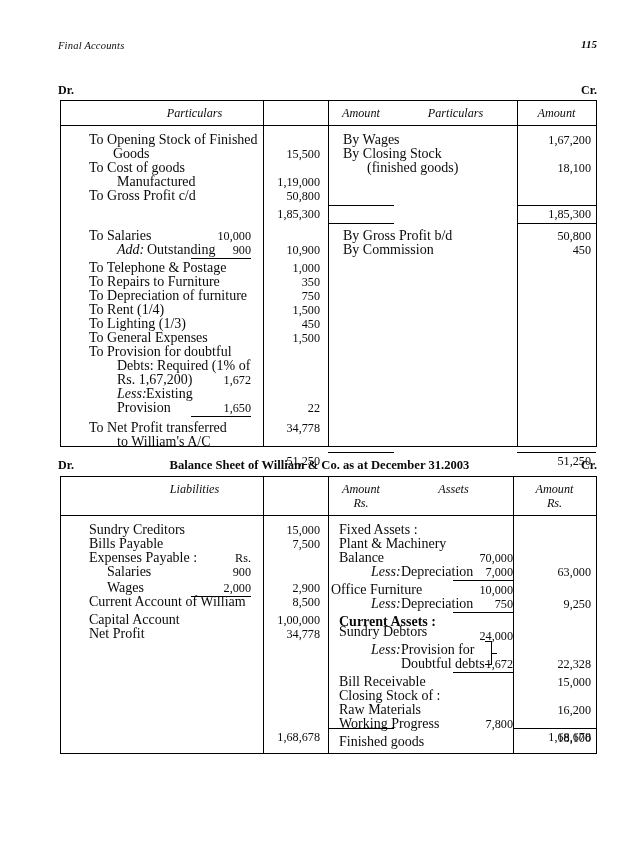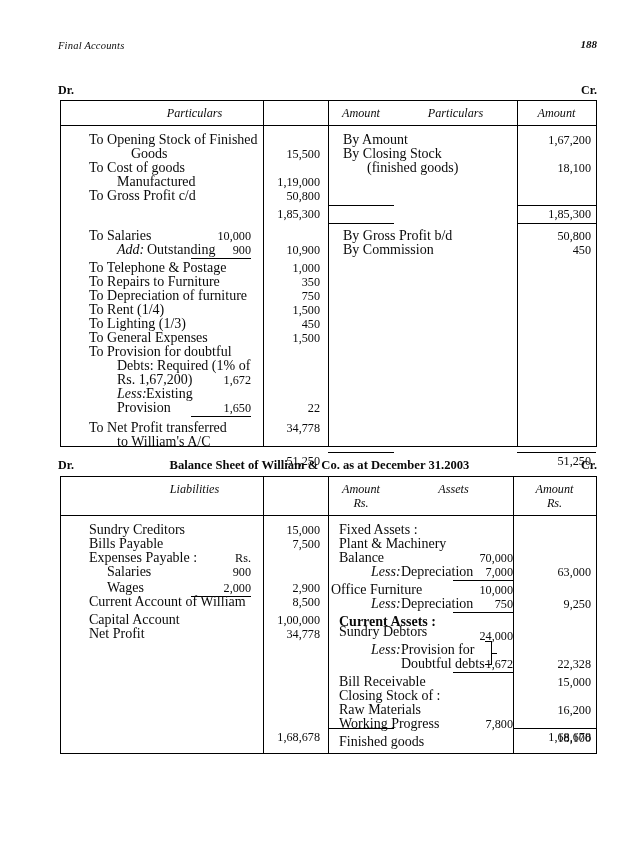--- a/index.html
+++ b/index.html
@@ -143,39 +143,39 @@
     width: 5px;
     border-top: 1.1px solid #000;
   }
 </style>
 </head>
 <body>
 
 <div class="page">
 
   <div class="runhead">Final Accounts</div>
-  <div class="folio">188</div>
+  <div class="folio">115</div>
 
   <div class="drcr dr1">Dr.</div>
   <div class="drcr cr1">Cr.</div>
 
   <div class="ledger" id="tbl-trading">
 
     <div class="vrule" style="left:202px;"></div>
     <div class="vrule" style="left:267px;"></div>
     <div class="vrule" style="left:456px;"></div>
 
     <div class="colhead" style="left:0px; width:267px; top:5px;">Particulars</div>
     <div class="colhead" style="left:267px; width:66px; top:5px;">Amount</div>
     <div class="colhead" style="left:333px; width:123px; top:5px;">Particulars</div>
     <div class="colhead" style="left:456px; width:79px; top:5px;">Amount</div>
     <div class="hrule-head" style="top:24px;"></div>
 
     <div class="cell" style="left:28px; top:32px;">To Opening Stock of Finished</div>
-    <div class="cell" style="left:70px; top:46px;">Goods</div>
+    <div class="cell" style="left:52px; top:46px;">Goods</div>
     <div class="num" style="left:187px; width:72px; top:46px;">15,500</div>
 
     <div class="cell" style="left:28px; top:60px;">To Cost of goods</div>
     <div class="cell" style="left:56px; top:74px;">Manufactured</div>
     <div class="num" style="left:187px; width:72px; top:74px;">1,19,000</div>
 
     <div class="cell" style="left:28px; top:88px;">To Gross Profit c/d</div>
     <div class="num" style="left:187px; width:72px; top:88px;">50,800</div>
 
     <div class="seg" style="left:267px; width:66px; top:104px;"></div>
@@ -223,21 +223,21 @@
     <div class="seg" style="left:130px; width:60px; top:315px;"></div>
     <div class="num" style="left:187px; width:72px; top:300px;">22</div>
 
     <div class="cell" style="left:28px; top:320px;">To Net Profit transferred</div>
     <div class="num" style="left:187px; width:72px; top:320px;">34,778</div>
     <div class="cell" style="left:56px; top:334px;">to William's A/C</div>
 
     <div class="seg" style="left:267px; width:66px; top:351px;"></div>
     <div class="num" style="left:187px; width:72px; top:353px;">51,250</div>
 
-    <div class="cell" style="left:282px; top:32px;">By Amount</div>
+    <div class="cell" style="left:282px; top:32px;">By Wages</div>
     <div class="num" style="left:460px; width:70px; top:32px;">1,67,200</div>
 
     <div class="cell" style="left:282px; top:46px;">By Closing Stock</div>
     <div class="cell" style="left:306px; top:60px;">(finished goods)</div>
     <div class="num" style="left:460px; width:70px; top:60px;">18,100</div>
 
     <div class="seg" style="left:456px; width:79px; top:104px;"></div>
     <div class="num" style="left:460px; width:70px; top:106px;">1,85,300</div>
     <div class="seg seg-thick" style="left:456px; width:79px; top:122px;"></div>
 

